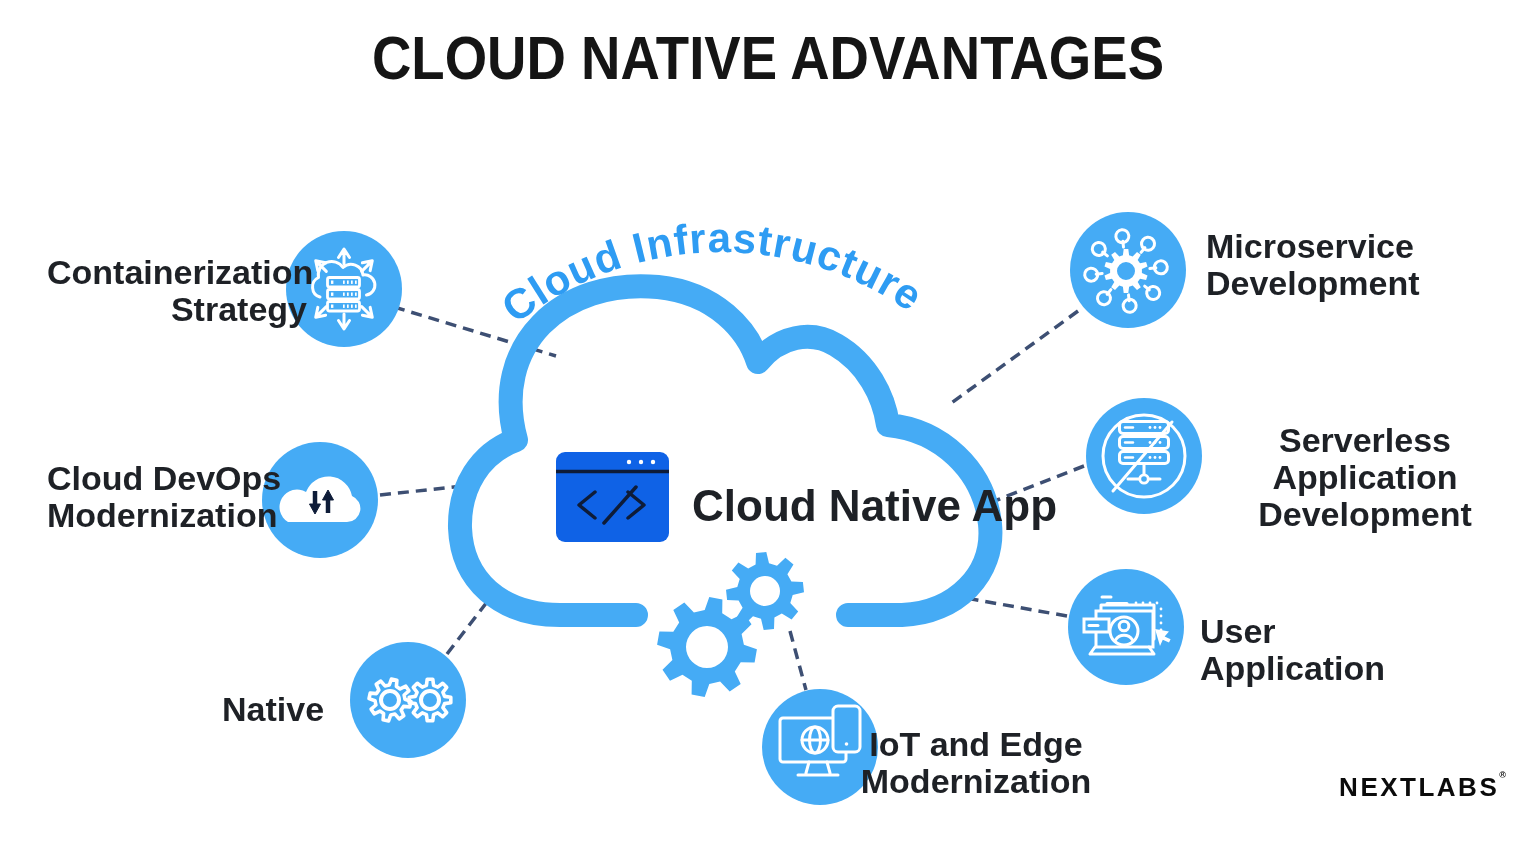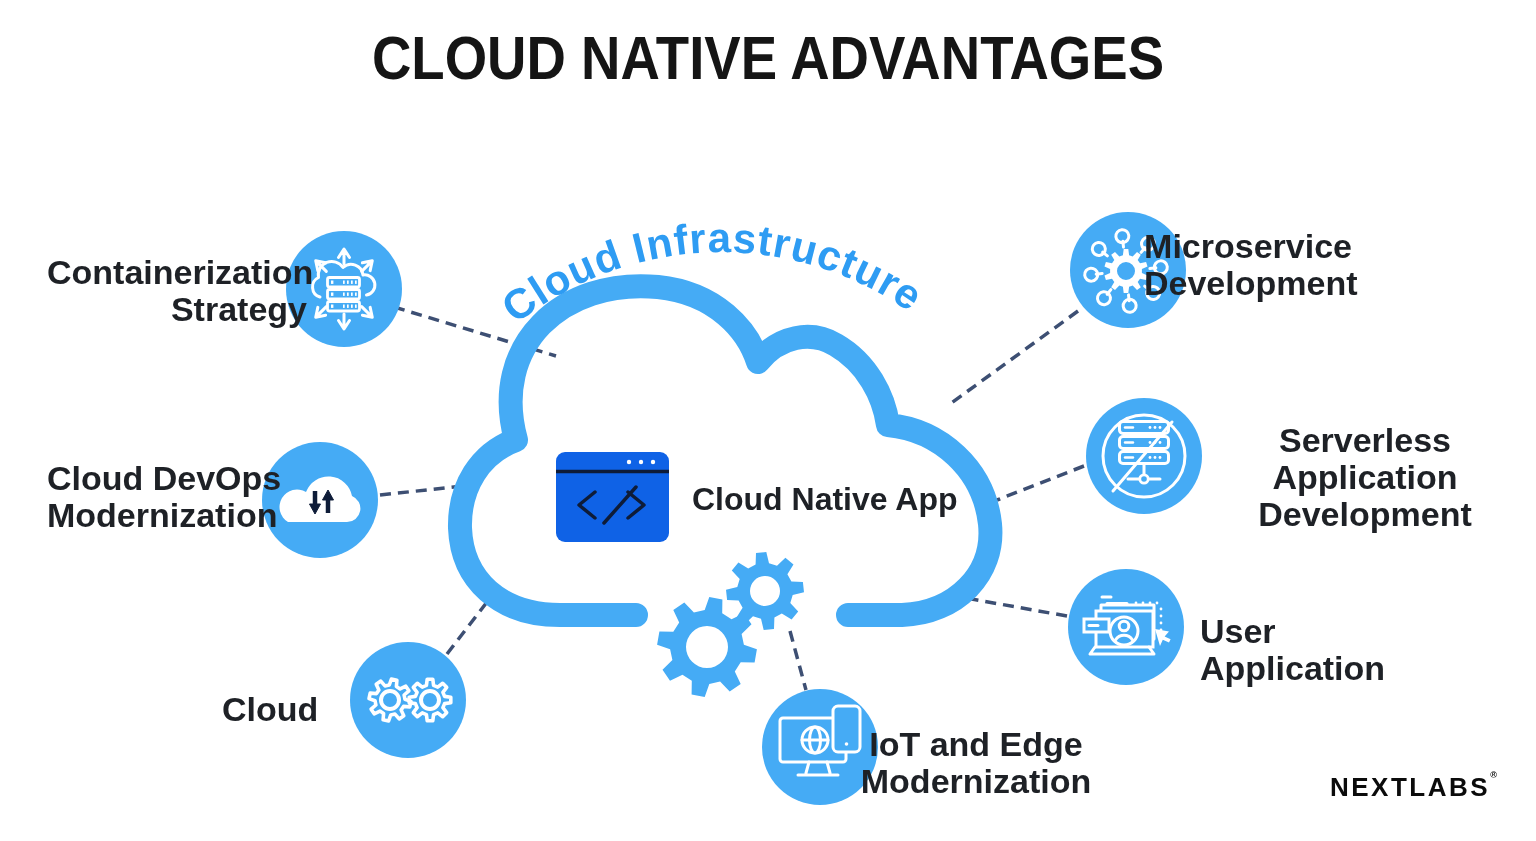--- a/index.html
+++ b/index.html
@@ -17,33 +17,33 @@
          transform:scaleX(0.88);transform-origin:50% 50%;z-index:4;white-space:nowrap}
   .circle{position:absolute;width:116px;height:116px;border-radius:50%;
           background:var(--accent);z-index:2}
   .circle svg{position:absolute;left:0;top:0}
   .node-label{position:absolute;font-weight:700;font-size:34px;line-height:37px;
               color:var(--label-text);z-index:3}
   .lbl-containerization{left:47px;top:254px;width:260px;text-align:right}
   .lbl-cloudmod{left:47px;top:460px;width:240px;text-align:left}
   .lbl-devops{left:222px;top:691px;width:170px;text-align:left}
   .lbl-iot{left:855px;top:726px;width:242px;text-align:center}
-  .lbl-micro{left:1144px;top:228px;width:208px;text-align:right}
+  .lbl-micro{left:1206px;top:228px;width:208px;text-align:left}
   .lbl-serverless{left:1215px;top:422px;width:300px;text-align:center}
   .lbl-ux{left:1200px;top:613px;width:260px;text-align:left}
   .c-containerization{left:286px;top:231px}
   .c-cloudmod{left:262px;top:442px}
   .c-devops{left:350px;top:642px}
   .c-iot{left:762px;top:689px}
   .c-micro{left:1070px;top:212px}
   .c-serverless{left:1086px;top:398px}
   .c-ux{left:1068px;top:569px}
-  .app-label{position:absolute;left:692px;top:481px;font-size:32px;font-weight:700;
+  .app-label{position:absolute;left:692px;top:481px;font-size:44px;font-weight:700;
              color:var(--label-text);z-index:2;white-space:nowrap}
-  .logo{position:absolute;left:1330px;top:770px;width:185px;text-align:left;
+  .logo{position:absolute;left:1330px;top:770px;width:185px;text-align:center;
         font-size:26px;font-weight:700;letter-spacing:2.5px;color:#0B0B0B;z-index:4;
         white-space:nowrap}
   .logo sup{font-size:9px;letter-spacing:0;vertical-align:18px}
   .ic{stroke:var(--icon-white);stroke-width:3;fill:none;stroke-linecap:round;stroke-linejoin:round}
   .icf{fill:var(--icon-white);stroke:none}
   .ica{fill:var(--accent)}
 </style>
 </head>
 <body>
 
@@ -165,21 +165,21 @@
 <div class="node-label lbl-cloudmod">Cloud DevOps Modernization</div>
 
 <div class="circle c-devops">
   <svg width="116" height="116" viewBox="0 0 116 116">
     <path fill="none" stroke="#fff" stroke-width="3.6" stroke-linejoin="round" d="M39.3 43.0 L41.4 37.0 L46.9 38.2 L46.4 44.5 L50.1 46.9 L55.8 44.2 L58.9 48.8 L54.1 53.0 L55.0 57.3 L61.0 59.4 L59.8 64.9 L53.5 64.4 L51.1 68.1 L53.8 73.8 L49.2 76.9 L45.0 72.1 L40.7 73.0 L38.6 79.0 L33.1 77.8 L33.6 71.5 L29.9 69.1 L24.2 71.8 L21.1 67.2 L25.9 63.0 L25.0 58.7 L19.0 56.6 L20.2 51.1 L26.5 51.6 L28.9 47.9 L26.2 42.2 L30.8 39.1 L35.0 43.9 Z "></path>
     <circle cx="40" cy="58" r="9" fill="none" stroke="#fff" stroke-width="4"></circle>
     <path fill="none" stroke="#fff" stroke-width="3.6" stroke-linejoin="round" d="M76.4 43.4 L77.2 37.2 L82.8 37.2 L83.6 43.4 L87.7 45.1 L92.7 41.3 L96.7 45.3 L92.9 50.3 L94.6 54.4 L100.8 55.2 L100.8 60.8 L94.6 61.6 L92.9 65.7 L96.7 70.7 L92.7 74.7 L87.7 70.9 L83.6 72.6 L82.8 78.8 L77.2 78.8 L76.4 72.6 L72.3 70.9 L67.3 74.7 L63.3 70.7 L67.1 65.7 L65.4 61.6 L59.2 60.8 L59.2 55.2 L65.4 54.4 L67.1 50.3 L63.3 45.3 L67.3 41.3 L72.3 45.1 Z "></path>
     <circle cx="80" cy="58" r="9" fill="none" stroke="#fff" stroke-width="4"></circle>
   </svg>
 </div>
-<div class="node-label lbl-devops">Cloud</div>
+<div class="node-label lbl-devops">Native</div>
 
 <div class="circle c-iot">
   <svg width="116" height="116" viewBox="0 0 116 116">
     <rect class="ic" x="18" y="29" width="66" height="44" rx="3"></rect>
     <g class="ic">
       <circle cx="53" cy="51" r="13"></circle>
       <ellipse cx="53" cy="51" rx="5.5" ry="13"></ellipse>
       <line x1="40" y1="51" x2="66" y2="51"></line>
     </g>
     <path class="ic" d="M47 73 L44 84 M65 73 L68 84 M36 86 H76"></path>

